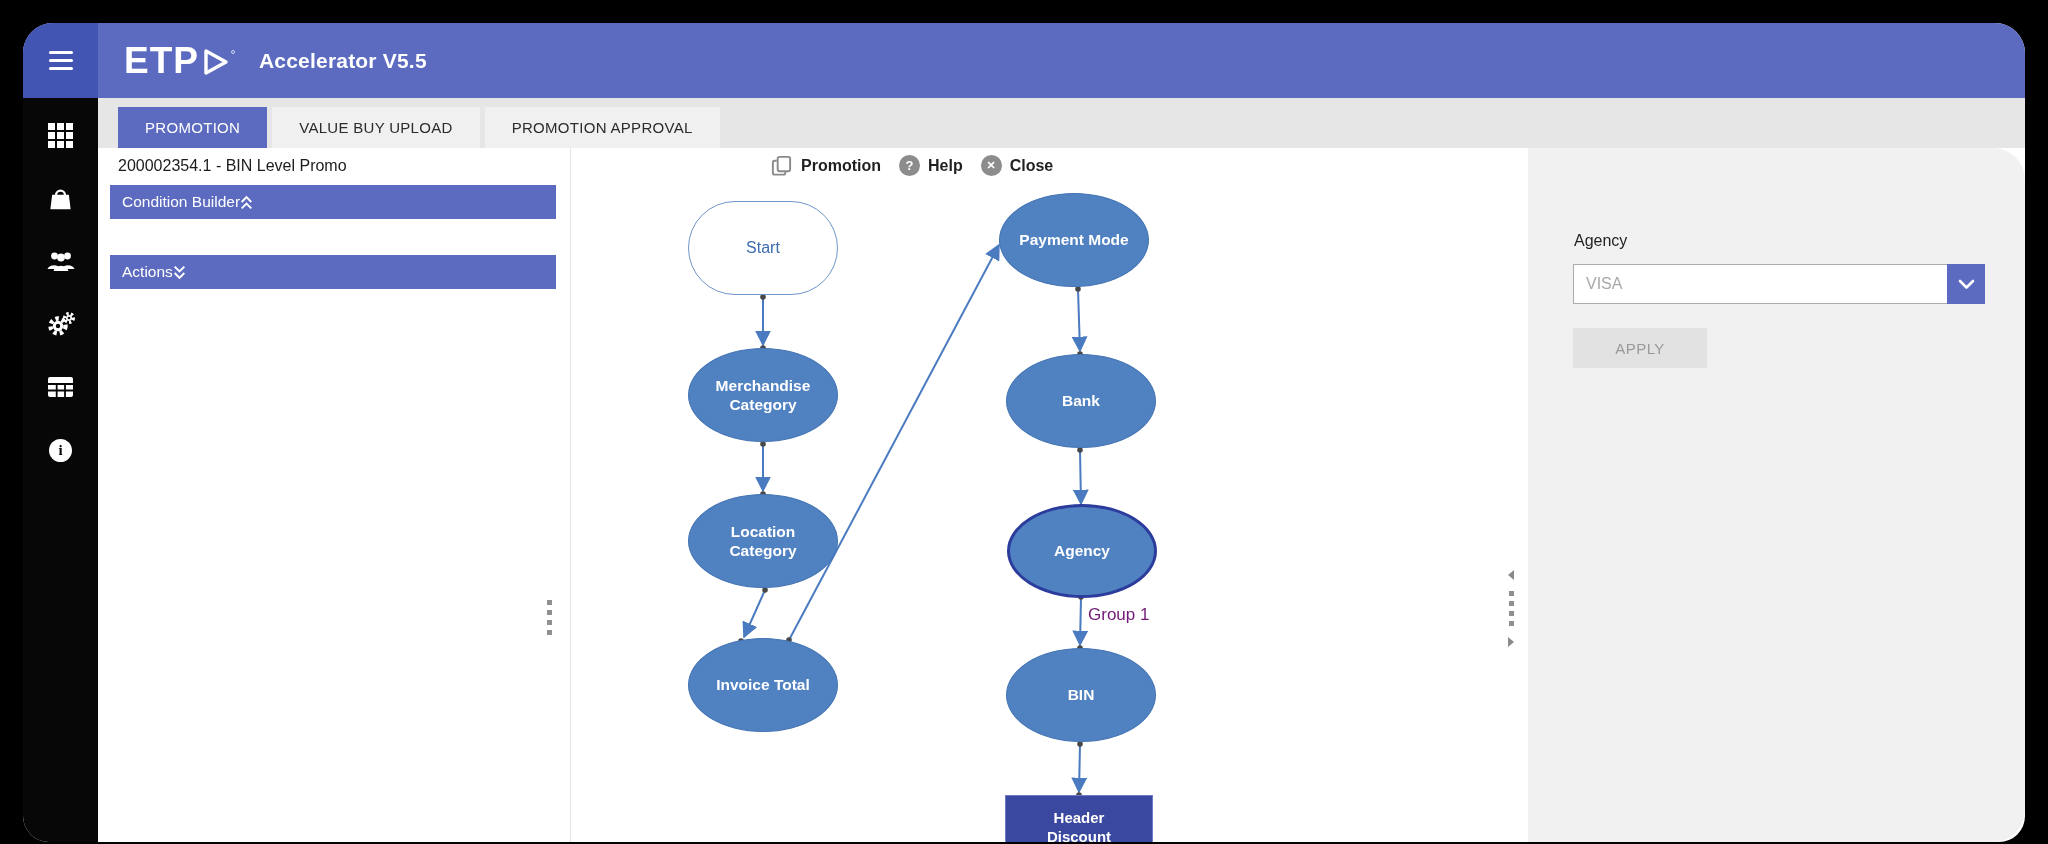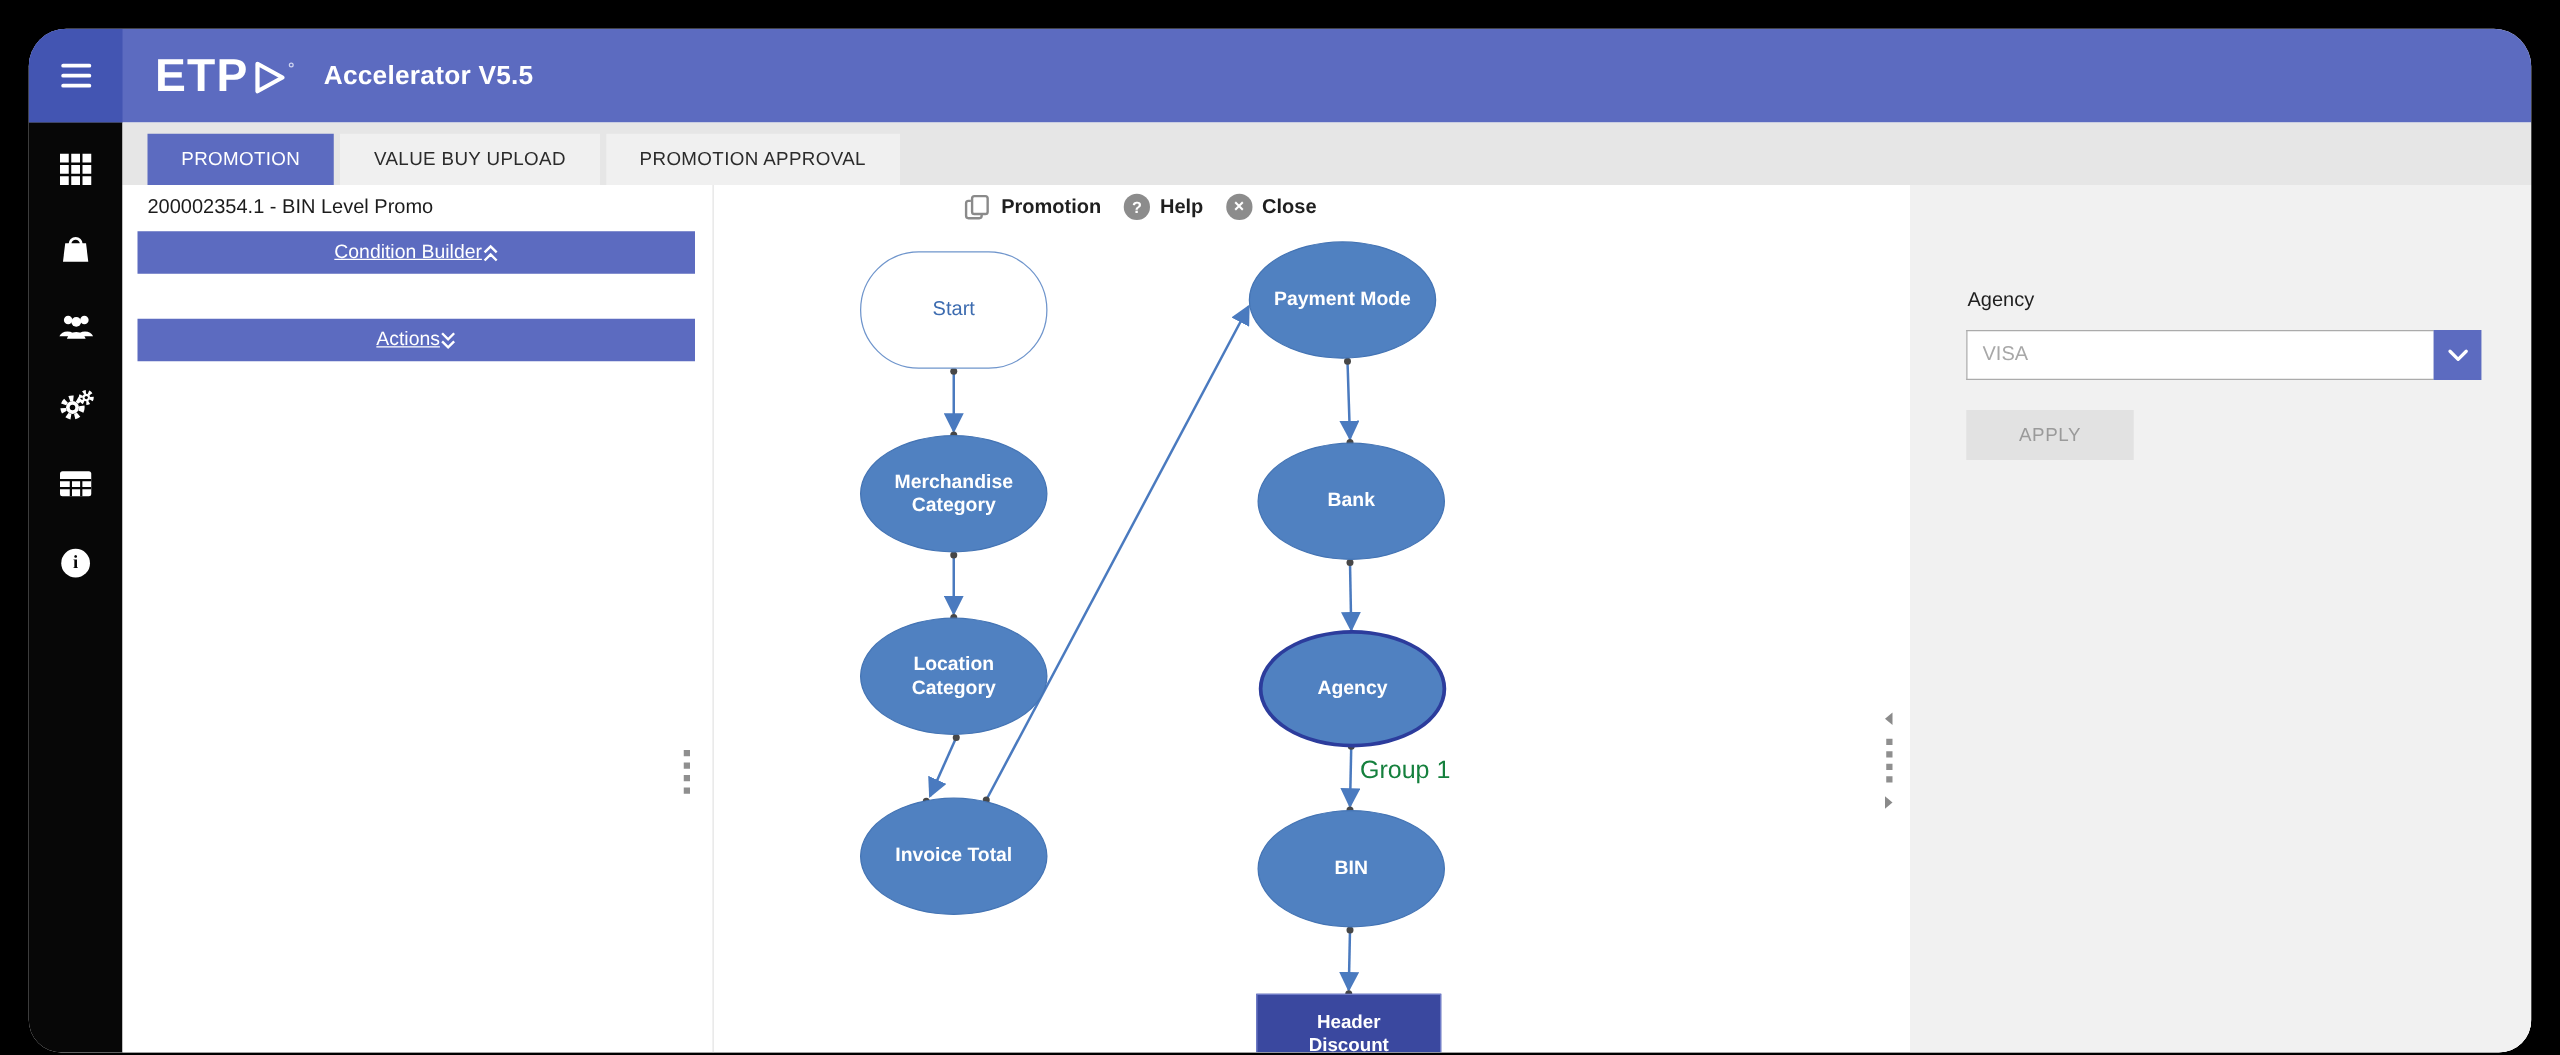--- a/index.html
+++ b/index.html
@@ -37,26 +37,26 @@
 
   .main-col { flex:1; display:flex; flex-direction:column; min-width:0; }
 
   
   .tab-bar { height:50px; background:#e6e6e6; display:flex; align-items:flex-end; padding:0 0 0 20px; flex:0 0 auto; }
   .tab { height:41px; display:flex; align-items:center; padding:0 27px; margin-right:5px;
          background:#f0f0f0; color:#2b2b2b; font-size:15px; letter-spacing:0.3px; cursor:pointer; }
   .tab.active { background:#5c6bc0; color:#fff; }
 
   
-  .content-body { position:relative; flex:1; background:#fff; overflow:hidden; }
+  .content-body { position:relative; flex:1; background:#fff; overflow:hidden;border-radius:32px; }
   .breadcrumb { position:absolute; left:20px; top:9px; font-size:16px; color:#1c1c1c; }
 
   .cb-header { position:absolute; left:12px; width:446px; height:34px; background:#5c6bc0; color:#fff;
-               font-size:15.5px; display:flex; align-items:center; justify-content:center;
-               padding:0 12px; cursor:pointer;text-decoration:underline; }
+               font-size:15.5px; display:flex; align-items:center; justify-content:flex-start;
+               padding:0 12px; cursor:pointer; }
   .cb-header.condition { top:37px; }
   .cb-header.actions { top:107px; }
 
   .v-divider { position:absolute; top:0; bottom:0; width:1px; background:#e3e3e3; }
 
   .drag-handle { position:absolute; display:flex; flex-direction:column; align-items:center; gap:5px; cursor:col-resize; }
   .drag-handle .dot { width:5px; height:5px; background:#8f8f8f; }
   .tri-left { width:0; height:0; border-top:5px solid transparent; border-bottom:5px solid transparent; border-right:6px solid #8a8a8a; margin-bottom:6px; }
   .tri-right { width:0; height:0; border-top:5px solid transparent; border-bottom:5px solid transparent; border-left:6px solid #8a8a8a; margin-top:6px; }
 
@@ -69,21 +69,21 @@
   
   .canvas { position:absolute; left:472px; top:0; width:958px; height:100%; overflow:hidden; }
   .edges-svg { position:absolute; left:0; top:0; pointer-events:none; }
   .node { position:absolute; width:150px; height:94px; display:flex; align-items:center; justify-content:center;
           text-align:center; color:#fff; font-size:15.5px; font-weight:600; line-height:1.25;
           background:#5081c1; border:1.5px solid #4474b4; border-radius:50%; padding:0 16px; cursor:pointer; }
   .node.start { background:#fff; border:1.5px solid #6f95cc; border-radius:47px; color:#3d6cb0; font-weight:400; font-size:16px; }
   .node.selected { border:3px solid #2c3c9c; }
   .node.action-rect { border-radius:0; width:148px; height:60px; background:#3a489f; border:1px solid #6f7bc8;
                       align-items:flex-start; padding-top:13px; font-size:15px; }
-  .edge-label { position:absolute; left:518px; top:457px; font-size:20px; color:#15803d; }
+  .edge-label { position:absolute; left:518px; top:457px; font-size:17px; color:#701a75; }
 
   
   .props-panel { position:absolute; left:1430px; top:0; width:497px; height:100%; background:#f1f1f1; }
   .props-label { position:absolute; left:46px; top:84px; font-size:16px; color:#1f1f1f; }
   .props-select { position:absolute; left:45px; top:116px; width:412px; height:40px; display:flex; }
   .props-select input { flex:1; border:1px solid #ababab; border-right:none; background:#fff; padding:0 12px;
                         font-size:16px; color:#444; font-family:"Liberation Sans", sans-serif; outline:none; }
   .props-select input::placeholder { color:#a8a8a8; opacity:1; }
   .select-btn { width:38px; height:40px; background:#5c6bc0; display:flex; align-items:center; justify-content:center;
                 cursor:pointer; border:1px solid #5c6bc0; }

